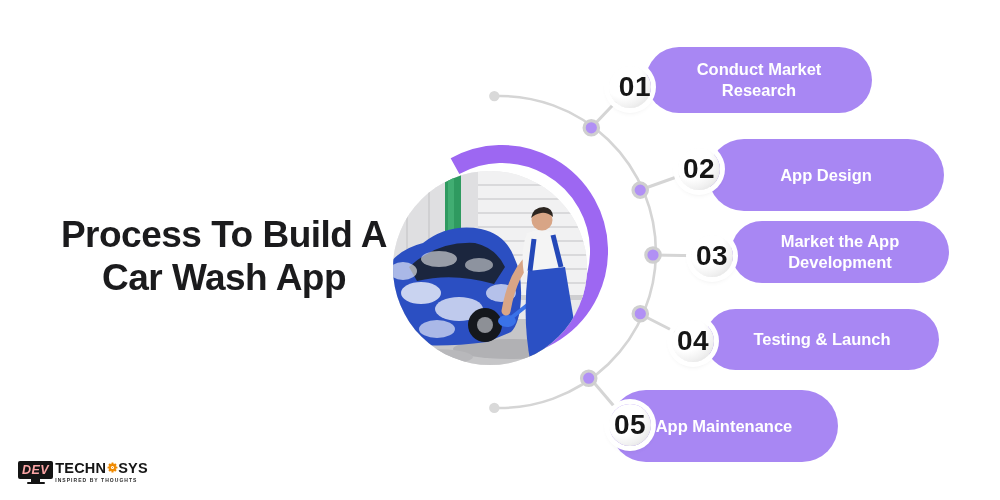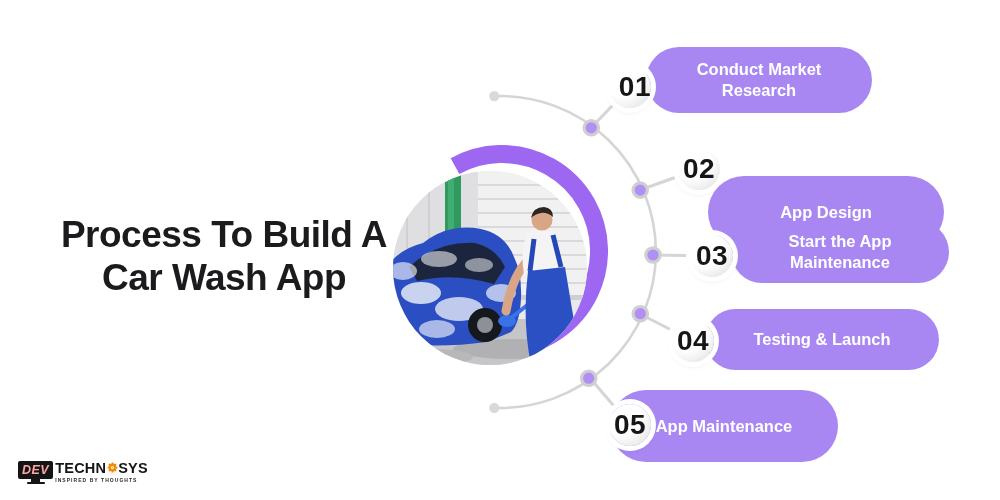--- a/index.html
+++ b/index.html
@@ -141,25 +141,25 @@
   </div>
 
   <h1 class="title">
     <span>Process To Build A</span><br>
     <span>Car Wash App</span>
   </h1>
 
   <div class="pill" style="left:646px;top:47px;width:226px;height:66px;">
     <span>Conduct Market Research</span>
   </div>
-  <div class="pill" style="left:708px;top:139px;width:236px;height:72px;margin-top:37px;">
+  <div class="pill" style="left:708px;top:139px;width:236px;height:72px;">
     <span>App Design</span>
   </div>
   <div class="pill" style="left:731px;top:221px;width:218px;height:62px;">
-    <span>Start the App Maintenance</span>
+    <span>Market the App Development</span>
   </div>
   <div class="pill" style="left:705px;top:309px;width:234px;height:61px;">
     <span>Testing &amp; Launch</span>
   </div>
   <div class="pill" style="left:610px;top:390px;width:228px;height:72px;">
     <span>App Maintenance</span>
   </div>
 
   <div class="numball" style="left:609px;top:66px;justify-content:flex-end;">
     <span>01</span>

